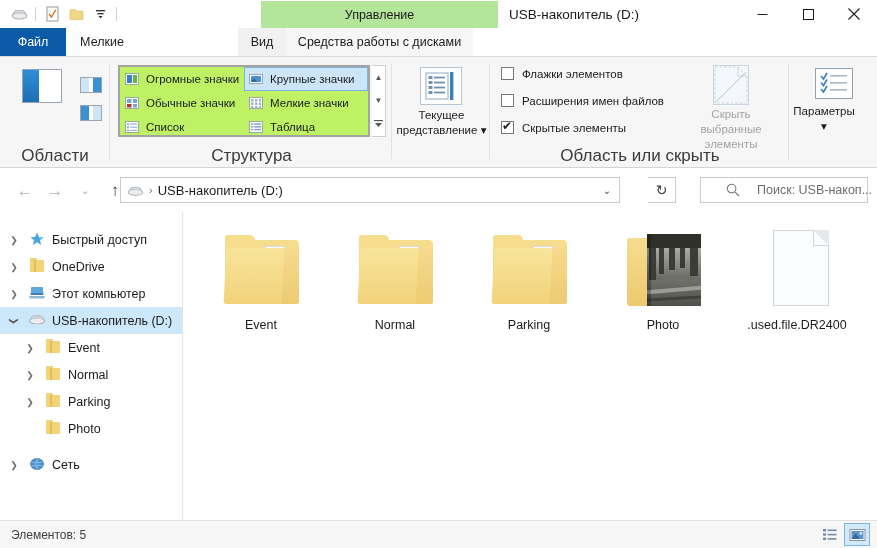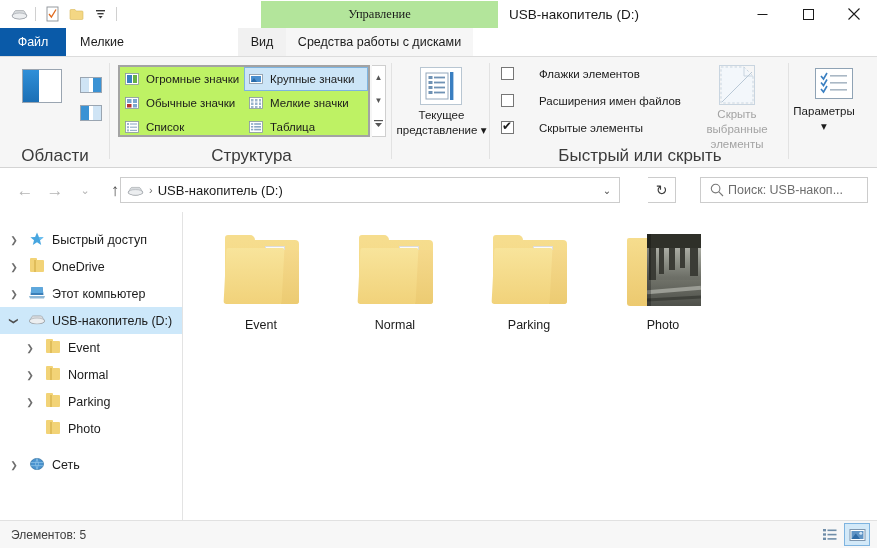--- a/index.html
+++ b/index.html
@@ -24,21 +24,21 @@
   .qat-icon {
     width: 22px; height: 22px; display: flex; align-items: center; justify-content: center;
   }
   .qat-sep { width: 1px; height: 14px; background: #d0d0d0; margin: 0 3px; }
 
   .title-green {
     position: absolute; left: 261px; top: 1px; width: 237px; height: 27px;
     background: #b3e59b;
     display: flex; align-items: center; justify-content: center;
   }
-  .title-green span { font-size: 12.5px; color: #1b1b1b; font-family: Liberation Serif, serif; }
+  .title-green span { font-size: 12.5px; color: #1b1b1b; }
   .window-title {
     position: absolute; left: 498px; top: 0; height: 28px;
     display: flex; align-items: center; padding-left: 11px;
     font-size: 13.5px; color: #1a1a1a;
   }
   .wincontrols {
     position: absolute; right: 0; top: 0; height: 28px; display: flex;
   }
   .wc {
     width: 46px; height: 28px; display: flex; align-items: center; justify-content: center;
@@ -141,33 +141,33 @@
     border: 1px solid #b8c6d2; background: #fff;
   }
   .g3-label {
     position: absolute; left: -2px; top: 51px; width: 101px; text-align: center;
     font-size: 11.5px; color: #1b1b1b; line-height: 15px;
   }
 
   
   .g4 { left: 491px; width: 298px; }
   .chk-row {
-    position: absolute; left: 10px; display: flex; align-items: center; gap: 25px;
+    position: absolute; left: 10px; display: flex; align-items: center; gap: 8px;
     font-size: 11.5px; color: #1b1b1b; white-space: nowrap;
   }
   .chk-box {
     width: 13px; height: 13px; border: 1px solid #767676; background: #fff;
     position: relative; flex: none;
   }
   .chk-box.on::after {
     content: '✔'; position: absolute; left: 0px; top: -3px;
     font-size: 12px; color: #1b1b1b; line-height: 14px;
   }
   .hidesel {
-    position: absolute; left: 198px; top: 6px; width: 96px; text-align: center;
+    position: absolute; left: 192px; top: 6px; width: 96px; text-align: center;
   }
   .hidesel-ico {
     width: 36px; height: 40px; margin: 2px auto 2px; position: relative;
     border: 1px solid #c9d5e0;
   }
   .hidesel-lbl { font-size: 11.5px; color: #a3a3a3; line-height: 15px; }
 
   
   .g5 { left: 790px; width: 87px; }
   .opt-ico {
@@ -201,21 +201,21 @@
     display: flex; align-items: center; justify-content: center; color: #4c4c4c; font-size: 10px;
   }
   .refresh-btn {
     position: absolute; left: 648px; top: 8px; width: 28px; height: 26px;
     border: 1px solid #cccccc; border-left: none; background: #fff;
     display: flex; align-items: center; justify-content: center; color: #3d3d3d; font-size: 14px;
   }
   .search-field {
     position: absolute; left: 700px; top: 8px; width: 168px; height: 26px;
     border: 1px solid #cccccc; background: #fff;
-    display: flex; align-items: center; gap: 4px; padding-left: 9px;
+    display: flex; align-items: center; gap: 17px; padding-left: 25px;
   }
   .search-ph { font-size: 12.5px; color: #6d6d6d; white-space: nowrap; }
 
   
   .sidebar {
     position: absolute; left: 0; top: 212px; width: 183px; height: 308px;
     background: #ffffff; border-right: 1px solid #e3e3e3;
     padding-top: 14px;
   }
   .tree-row {
@@ -581,21 +581,21 @@
             <path d="M1 1 L24 1 L33 10 L33 37 L1 37Z" fill="#f3f7fb" stroke="#c9d5e0" stroke-width="1" stroke-dasharray="2.5 2"></path>
             <path d="M24 1 L24 10 L33 10" fill="none" stroke="#c9d5e0" stroke-width="1"></path>
             <path d="M2 36 L32 6" stroke="#b9c8d6" stroke-width="1"></path>
           </svg>
         </div>
         <div class="hidesel-lbl">
           <span>Скрыть выбранные</span><br>
           <span>элементы</span>
         </div>
       </div>
-      <div class="rgroup-label">Быстрый или скрыть</div>
+      <div class="rgroup-label">Область или скрыть</div>
       <div class="rgroup-div" style="right:0;"></div>
     </div>
 
     <div class="rgroup g5">
       <div class="opt-ico">
         <svg width="36" height="29" viewBox="0 0 36 29">
           <rect x="1" y="1" width="34" height="27" fill="#fff"></rect>
           <g stroke="#3a7fc1" stroke-width="1.6" fill="none">
             <path d="M5 7 L7.5 10 L11 4"></path>
               <path d="M5 13.5 L7.5 16.5 L11 10.5"></path>
@@ -843,20 +843,29 @@
               <div class="pf-road"></div>
               <div class="pf-curb"></div>
               <div style="position:absolute;left:0;bottom:6px;width:100%;height:3px;background:#3f413b;transform:rotate(-3deg);"></div>
             </div>
             <div class="pf-edge"></div>
           </div>
         </div>
         <div class="tile-name">Photo</div>
       </div>
 
+      <div class="tile">
+        <div class="tile-ico">
+          <div class="file-big">
+            <div class="file-fold"></div>
+            <div class="file-fold2"></div>
+          </div>
+        </div>
+        <div class="tile-name">.used.file.DR2400</div>
+      </div>
 
     </div>
   </div>
 
   <div class="statusbar">
     <div class="status-text">Элементов: 5</div>
     <div class="status-views">
       <div class="vbtn">
         <svg width="16" height="15" viewBox="0 0 16 15">
             <g fill="#6f8da8">

